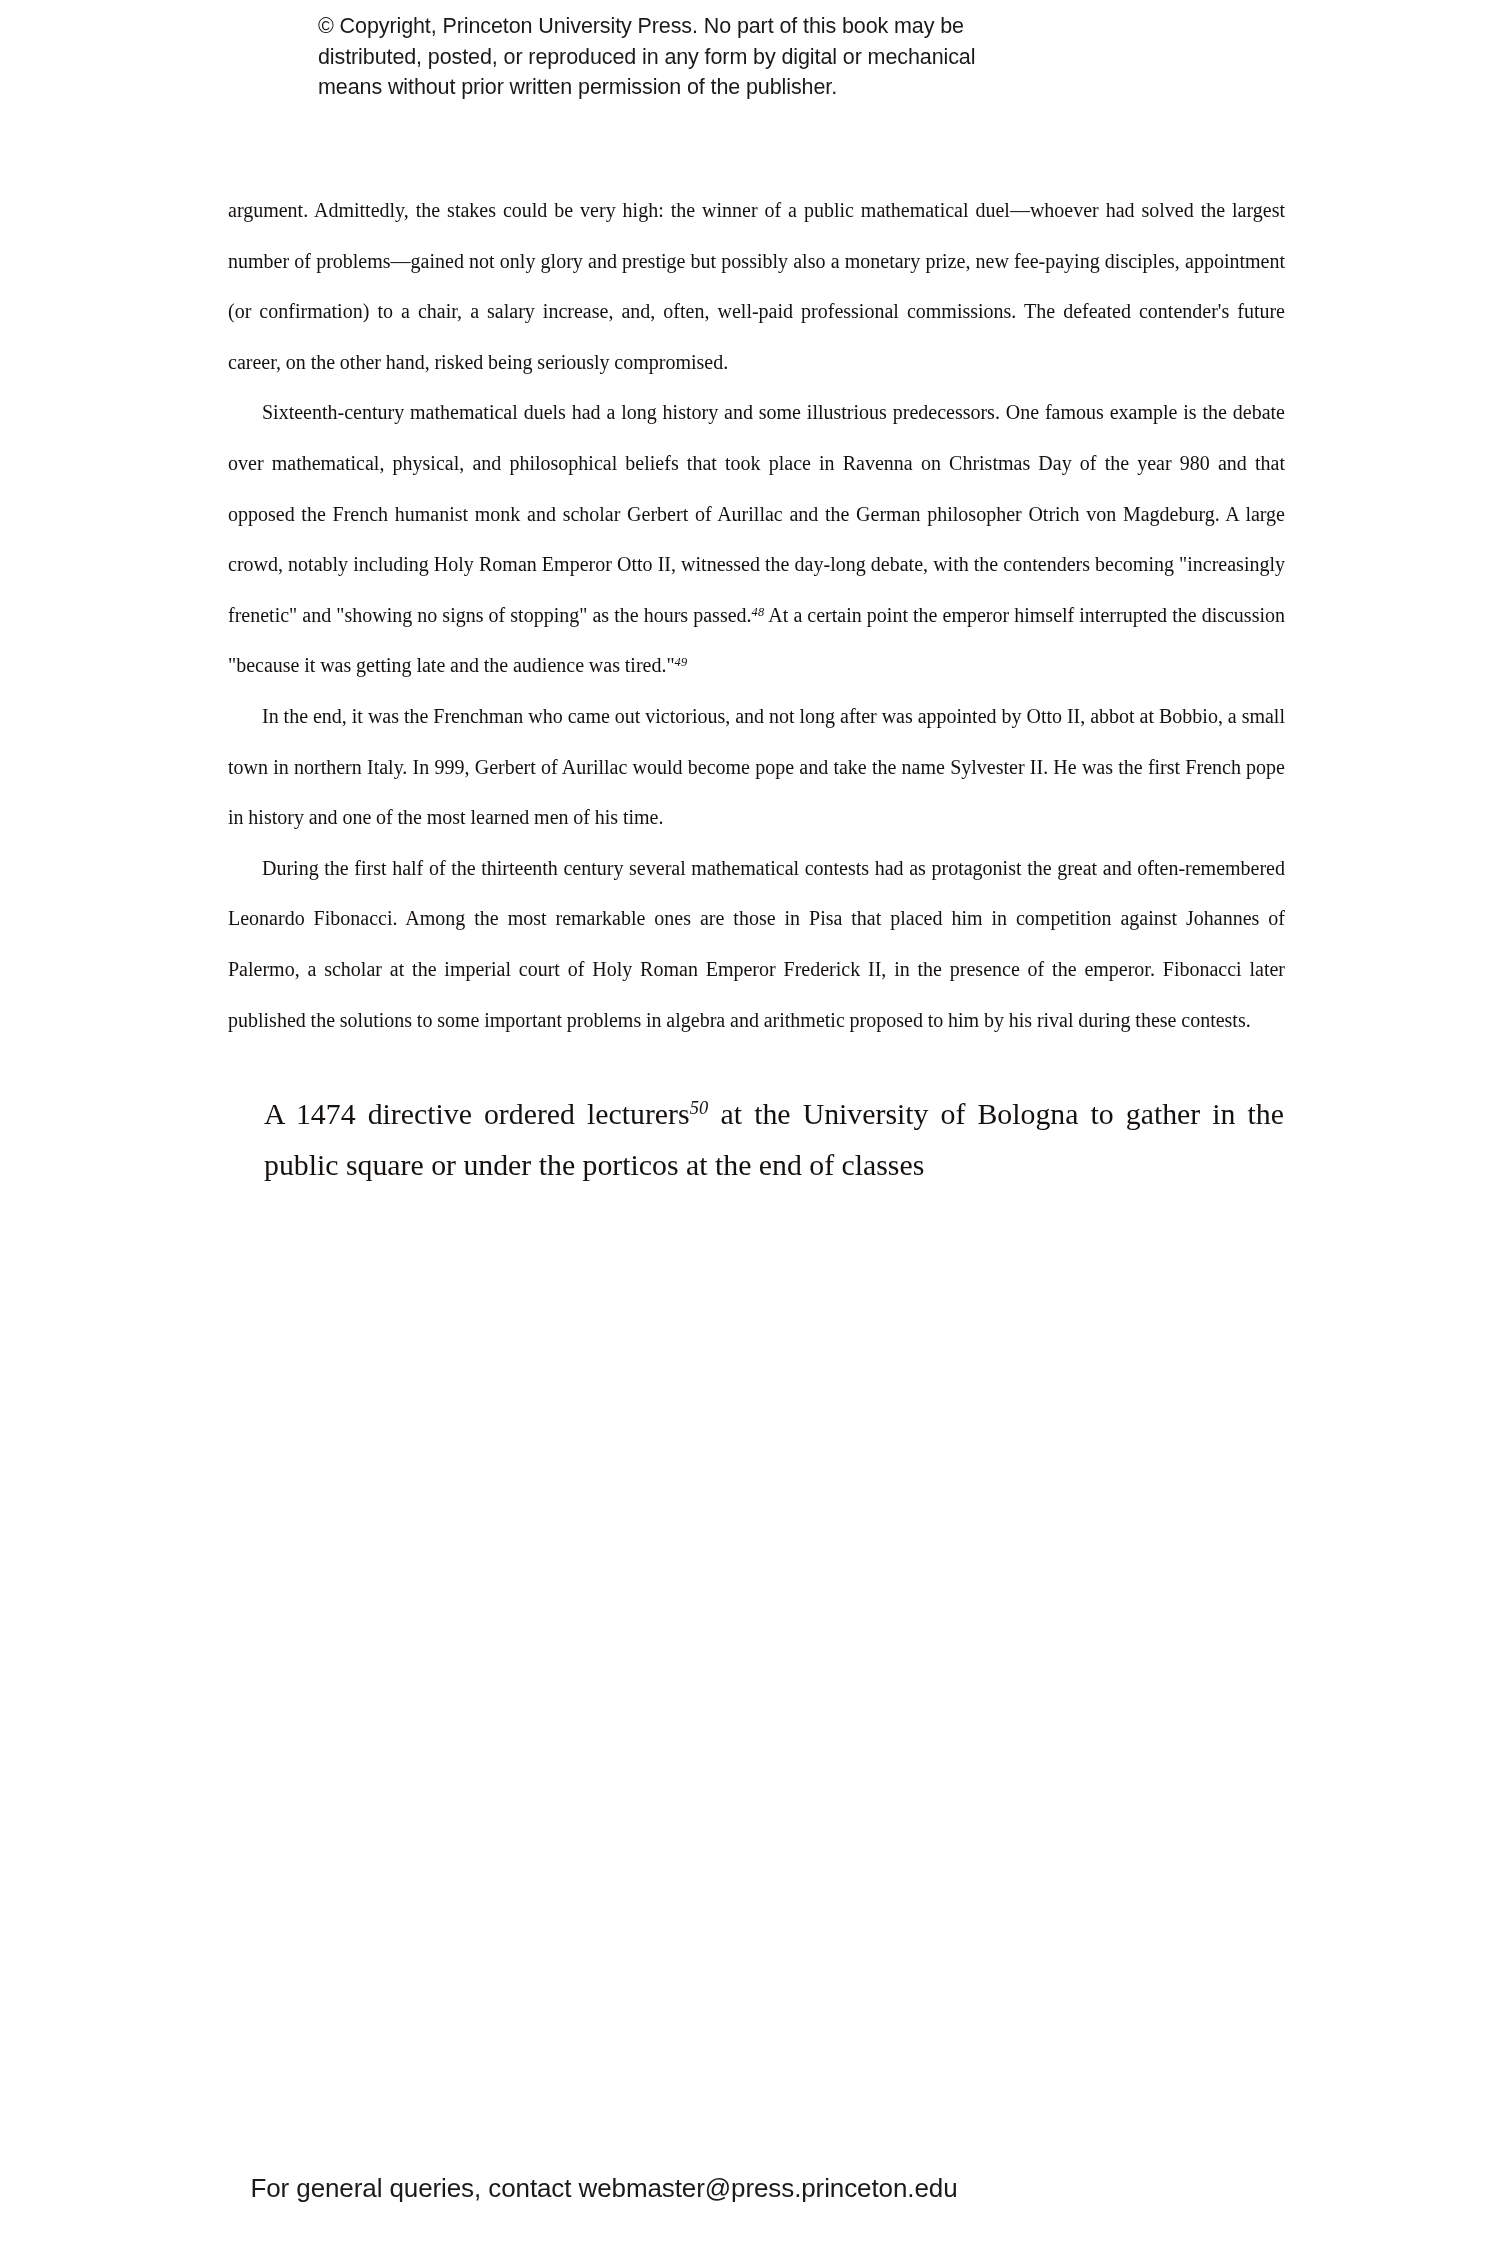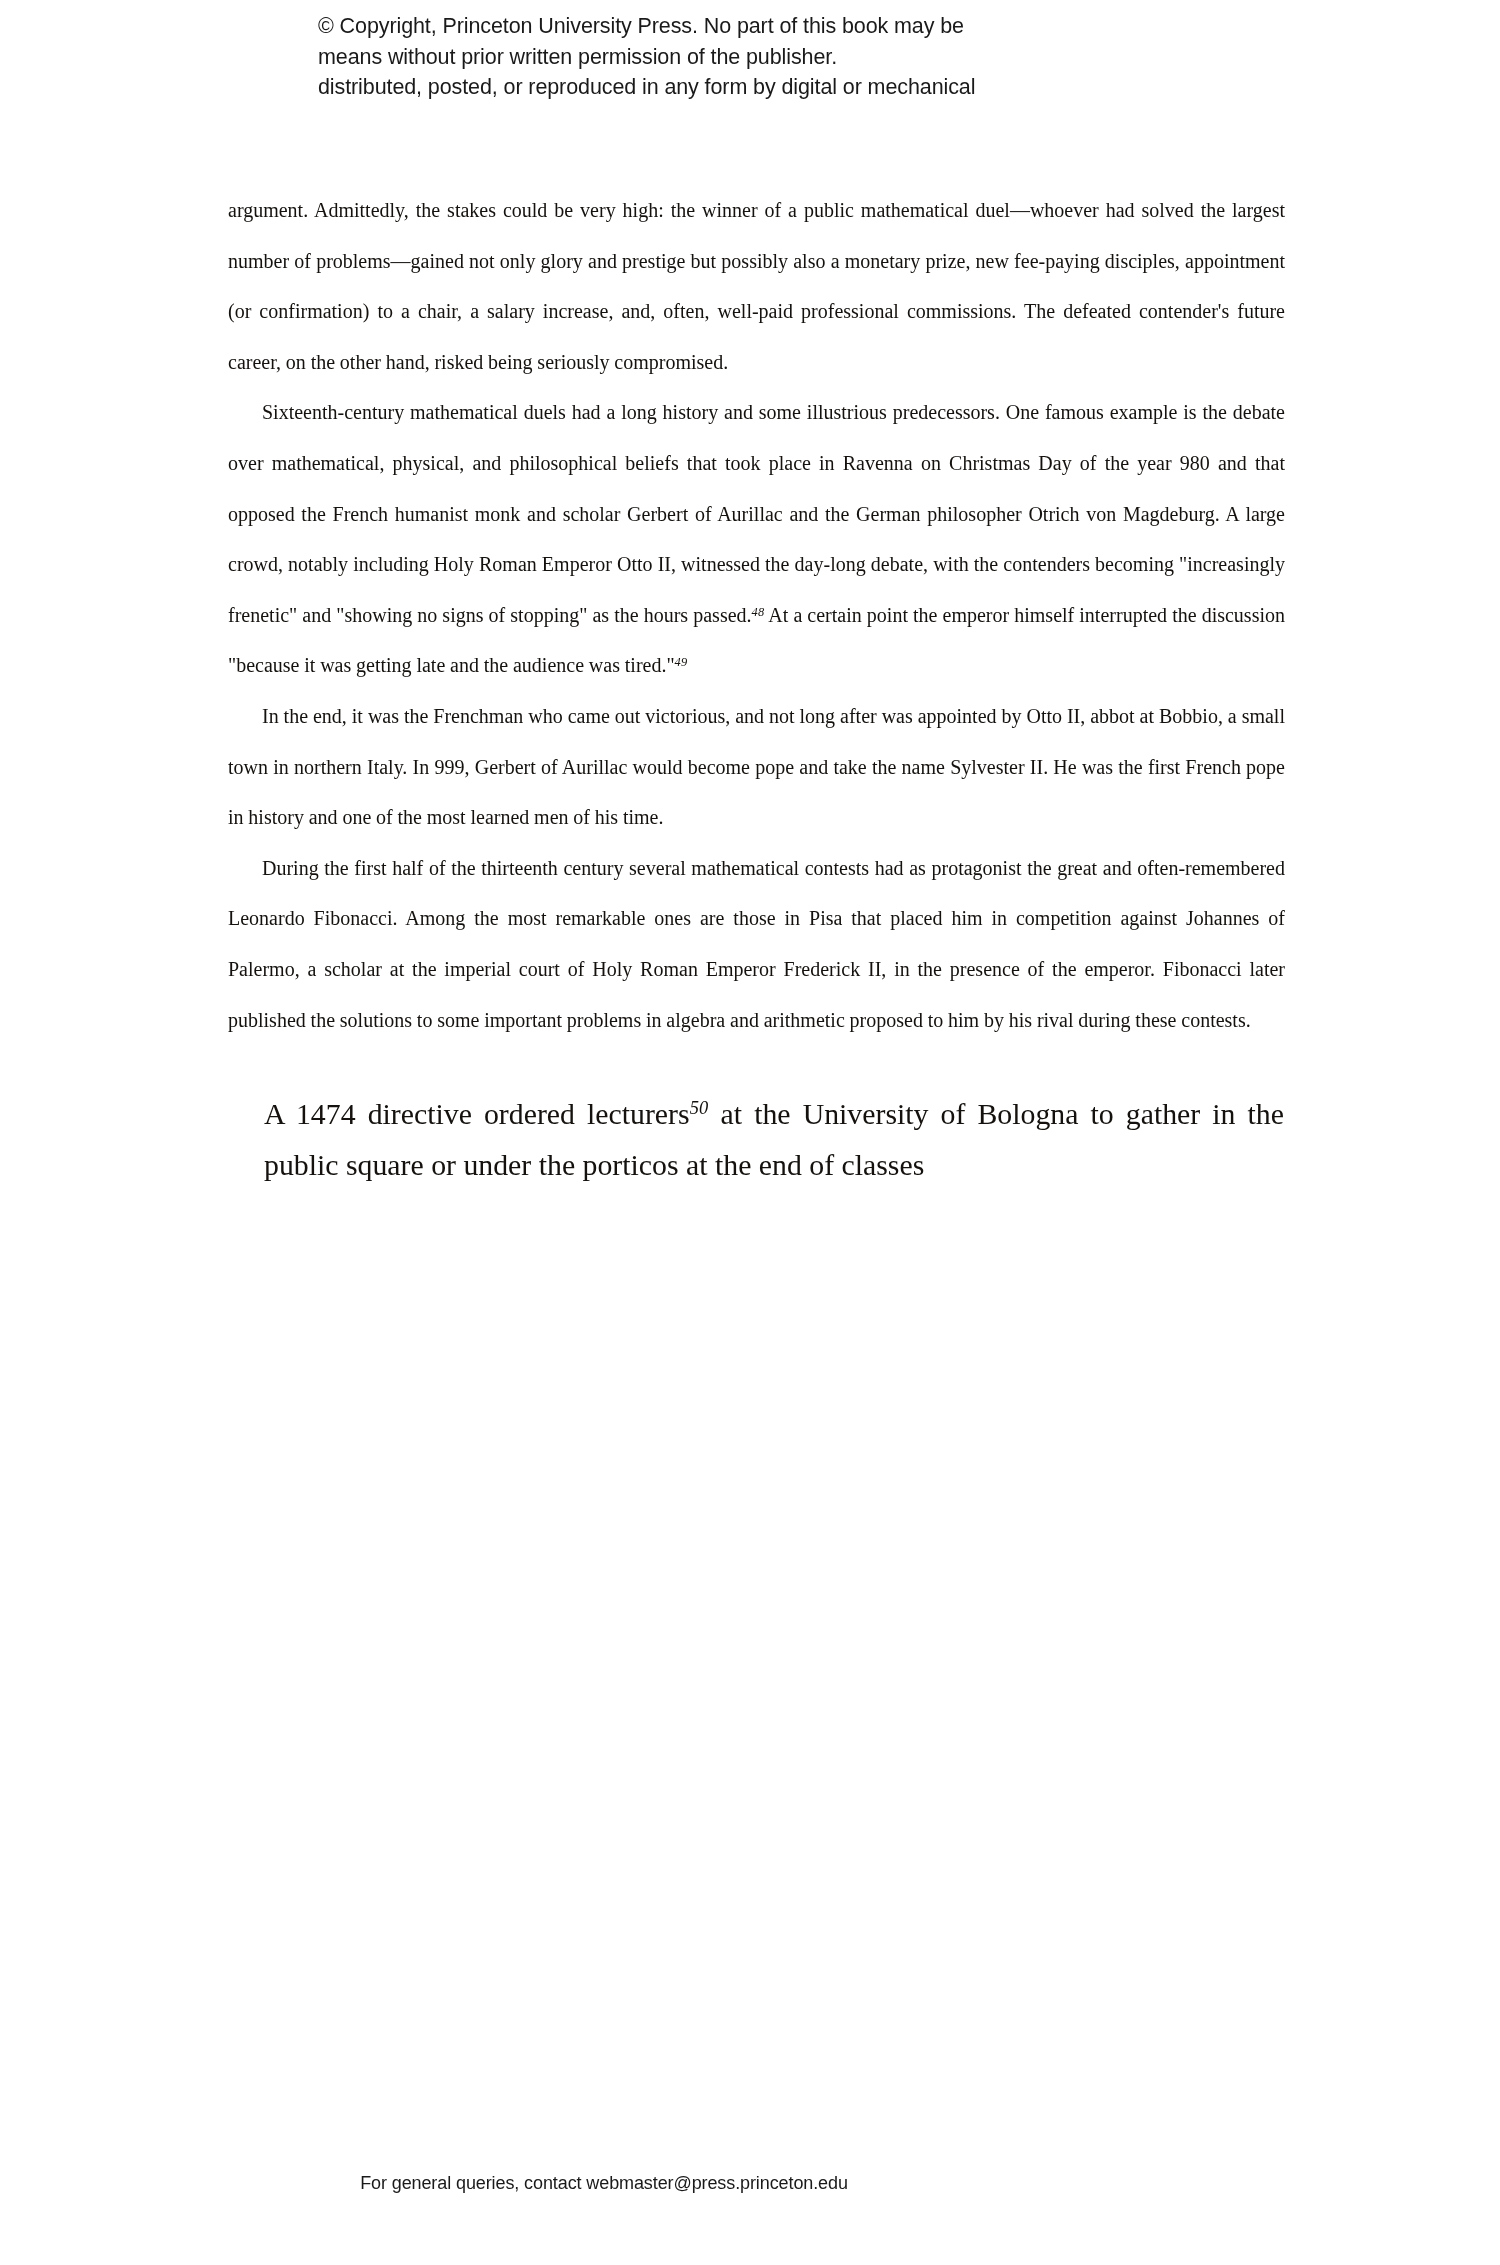--- a/index.html
+++ b/index.html
@@ -101,34 +101,34 @@
   }
 
   
   .footer {
     position: absolute;
     left: 0;
     top: 2172px;
     width: 1208px;
     text-align: center;
     font-family: "Liberation Sans", "DejaVu Sans", sans-serif;
-    font-size: 18px;
+    font-size: 26px;
     color: #1a1a1a;
     letter-spacing: -0.1px;
   }
 </style>
 </head>
 <body>
 
 <div class="page">
 
   <div class="copyright">
     <span class="cline">© Copyright, Princeton University Press. No part of this book may be</span>
+    <span class="cline">distributed, posted, or reproduced in any form by digital or mechanical</span>
     <span class="cline">means without prior written permission of the publisher.</span>
-    <span class="cline">distributed, posted, or reproduced in any form by digital or mechanical</span>
   </div>
 
 
   <div class="textblock">
 
     <p class="para"><span>argument. Admittedly, the stakes could be very high: the winner of a public mathematical duel—whoever had solved the largest number of problems—gained not only glory and prestige but possibly also a monetary prize, new fee-paying disciples, appointment (or confirmation) to a chair, a salary increase, and, often, well-paid professional commissions. The defeated contender's future career, on the other hand, risked being seriously compromised.</span></p>
 
     <p class="para indent"><span>Sixteenth-century mathematical duels had a long history and some illustrious predecessors. One famous example is the debate over mathematical, physical, and philosophical beliefs that took place in Ravenna on Christmas Day of the year 980 and that opposed the French humanist monk and scholar Gerbert of Aurillac and the German philosopher Otrich von Magdeburg. A large crowd, notably including Holy Roman Emperor Otto II, witnessed the day-long debate, with the contenders becoming "increasingly frenetic" and "showing no signs of stopping" as the hours passed.</span><sup class="fn">48</sup><span> At a certain point the emperor himself interrupted the discussion "because it was getting late and the audience was tired."</span><sup class="fn">49</sup></p>
 
     <p class="para indent last-loose"><span>In the end, it was the Frenchman who came out victorious, and not long after was appointed by Otto II, abbot at Bobbio, a small town in northern Italy. In 999, Gerbert of Aurillac would become pope and take the name Sylvester II. He was the first French pope in history and one of the most learned men of his time.</span></p>

